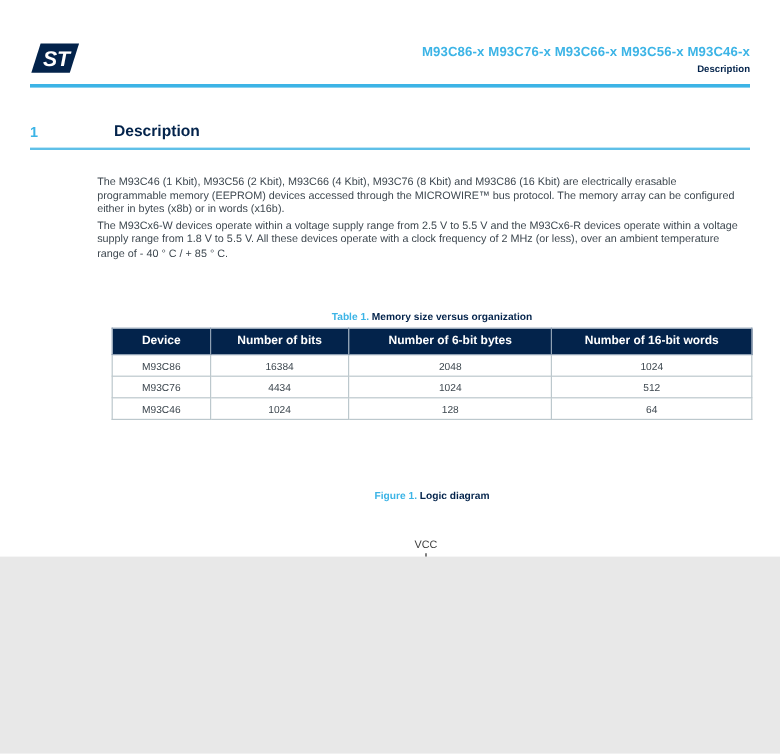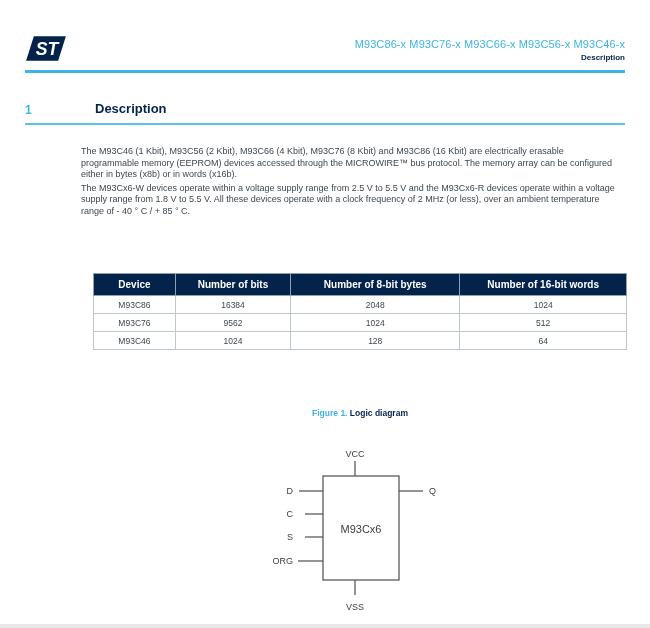--- a/index.html
+++ b/index.html
@@ -1,24 +1,24 @@
 <!DOCTYPE html>
 <html><head>
 <meta charset="utf-8">
 <style>
   html,body{margin:0;padding:0;background:#e8e8e8;}
   .page{
-    position:relative;width:650px;height:624px;background:#ffffff;
+    position:relative;width:650px;height:464px;background:#ffffff;
     font-family:"Liberation Sans","DejaVu Sans",sans-serif;overflow:hidden;
     margin:0 auto;
   }
   
   .logo{position:absolute;left:25px;top:35px;width:42px;height:27px;}
   .header-right{position:absolute;left:25px;top:38px;width:600px;text-align:right;}
-  .doc-title{font-size:11px;font-weight:normal;color:#3cb4e6;letter-spacing:.1px;}
+  .doc-title{font-size:11px;font-weight:bold;color:#3cb4e6;letter-spacing:.1px;}
   .doc-subtitle{font-size:8px;font-weight:bold;color:#03234b;margin-top:3px;}
   .header-rule{position:absolute;left:25px;top:70px;width:600px;height:3px;background:#3cb4e6;}
   
   .sec-num{position:absolute;left:25px;top:103px;font-size:12px;font-weight:bold;color:#3cb4e6;}
   .sec-title{position:absolute;left:95px;top:101px;font-size:13px;font-weight:bold;color:#03234b;margin:0;}
   .section-rule{position:absolute;left:25px;top:123px;width:600px;height:2px;background:#5fc0e8;}
   
   .body-copy{position:absolute;left:65px;top:146px;width:558px;}
   .body-copy p{margin:0 0 2px 16px;font-size:9px;line-height:11.6px;color:#3d474f;text-align:left;}
   
@@ -65,39 +65,43 @@
 
   <div class="sec-num">1</div>
   <h1 class="sec-title">Description</h1>
   <div class="section-rule"></div>
 
   <div class="body-copy">
     <p>The M93C46 (1 Kbit), M93C56 (2 Kbit), M93C66 (4 Kbit), M93C76 (8 Kbit) and M93C86 (16 Kbit) are electrically erasable programmable memory (EEPROM) devices accessed through the MICROWIRE™ bus protocol. The memory array can be configured either in bytes (x8b) or in words (x16b).</p>
     <p>The M93Cx6-W devices operate within a voltage supply range from 2.5 V to 5.5 V and the M93Cx6-R devices operate within a voltage supply range from 1.8 V to 5.5 V. All these devices operate with a clock frequency of 2 MHz (or less), over an ambient temperature range of - 40 ° C / + 85 ° C.</p>
   </div>
 
+  <div class="caption table-caption">
+    <span class="cap-prefix">Table 1.</span>
+    <span>Memory size versus organization</span>
+  </div>
   <table class="mem">
       <thead>
         <tr>
           <th>Device</th>
           <th>Number of bits</th>
-          <th>Number of 8-bit bytes</th>
+          <th>Number of 6-bit bytes</th>
           <th>Number of 16-bit words</th>
         </tr>
       </thead>
       <tbody>
         <tr>
           <td>M93C86</td>
           <td>16384</td>
           <td>2048</td>
           <td>1024</td>
         </tr>
         <tr>
           <td>M93C76</td>
-          <td>9562</td>
+          <td>4434</td>
           <td>1024</td>
           <td>512</td>
         </tr>
         <tr>
           <td>M93C46</td>
           <td>1024</td>
           <td>128</td>
           <td>64</td>
         </tr>
       </tbody>

